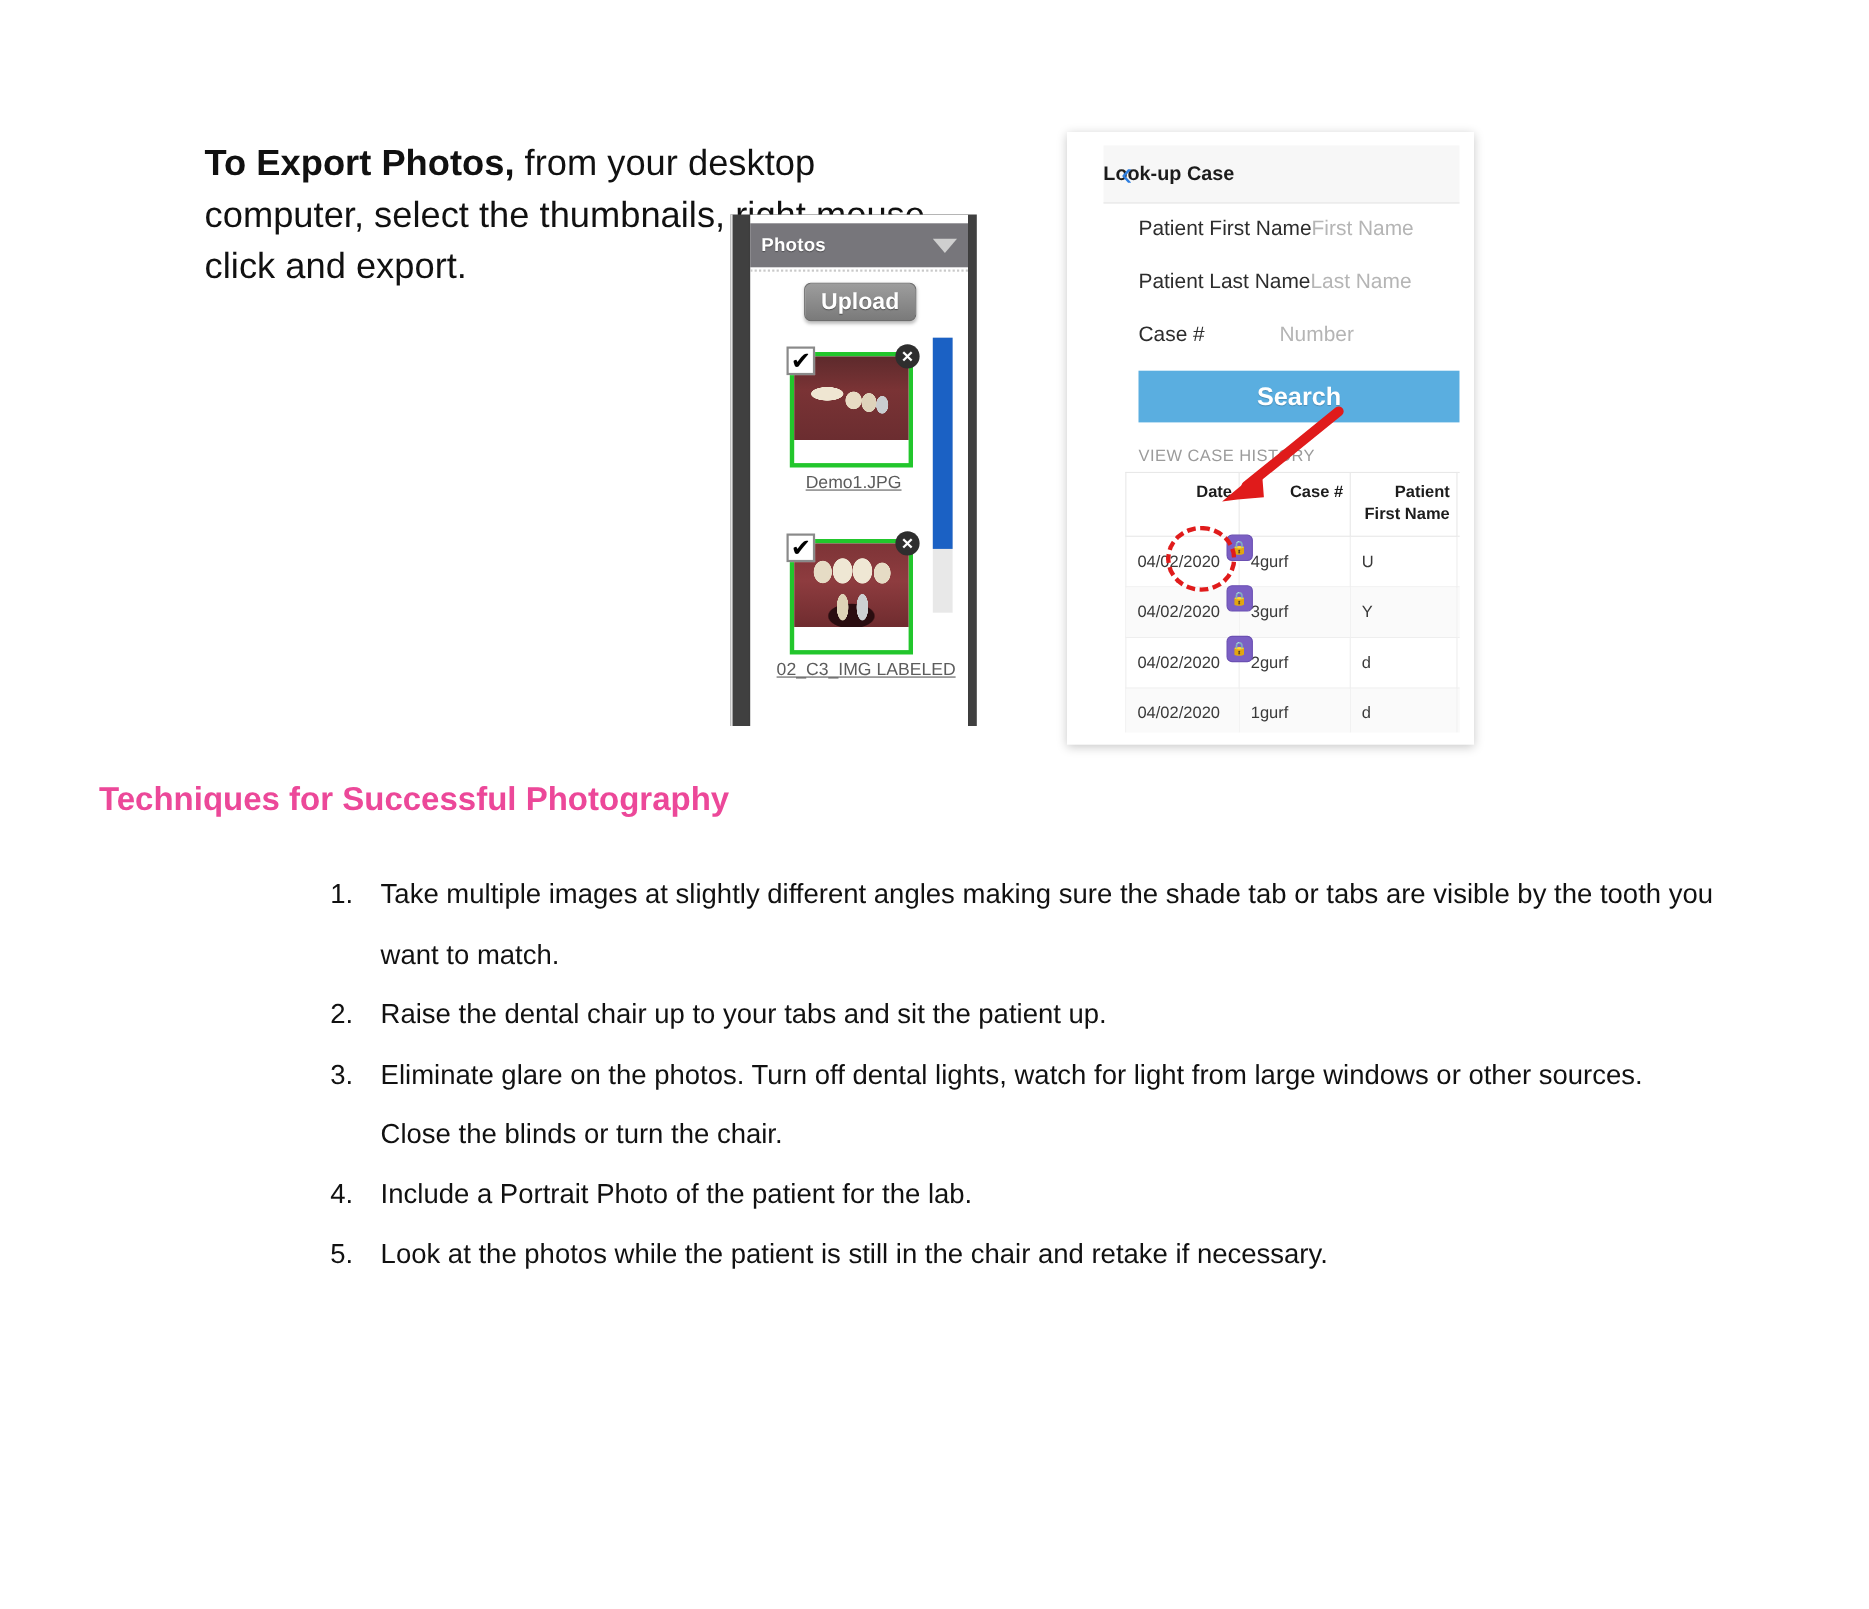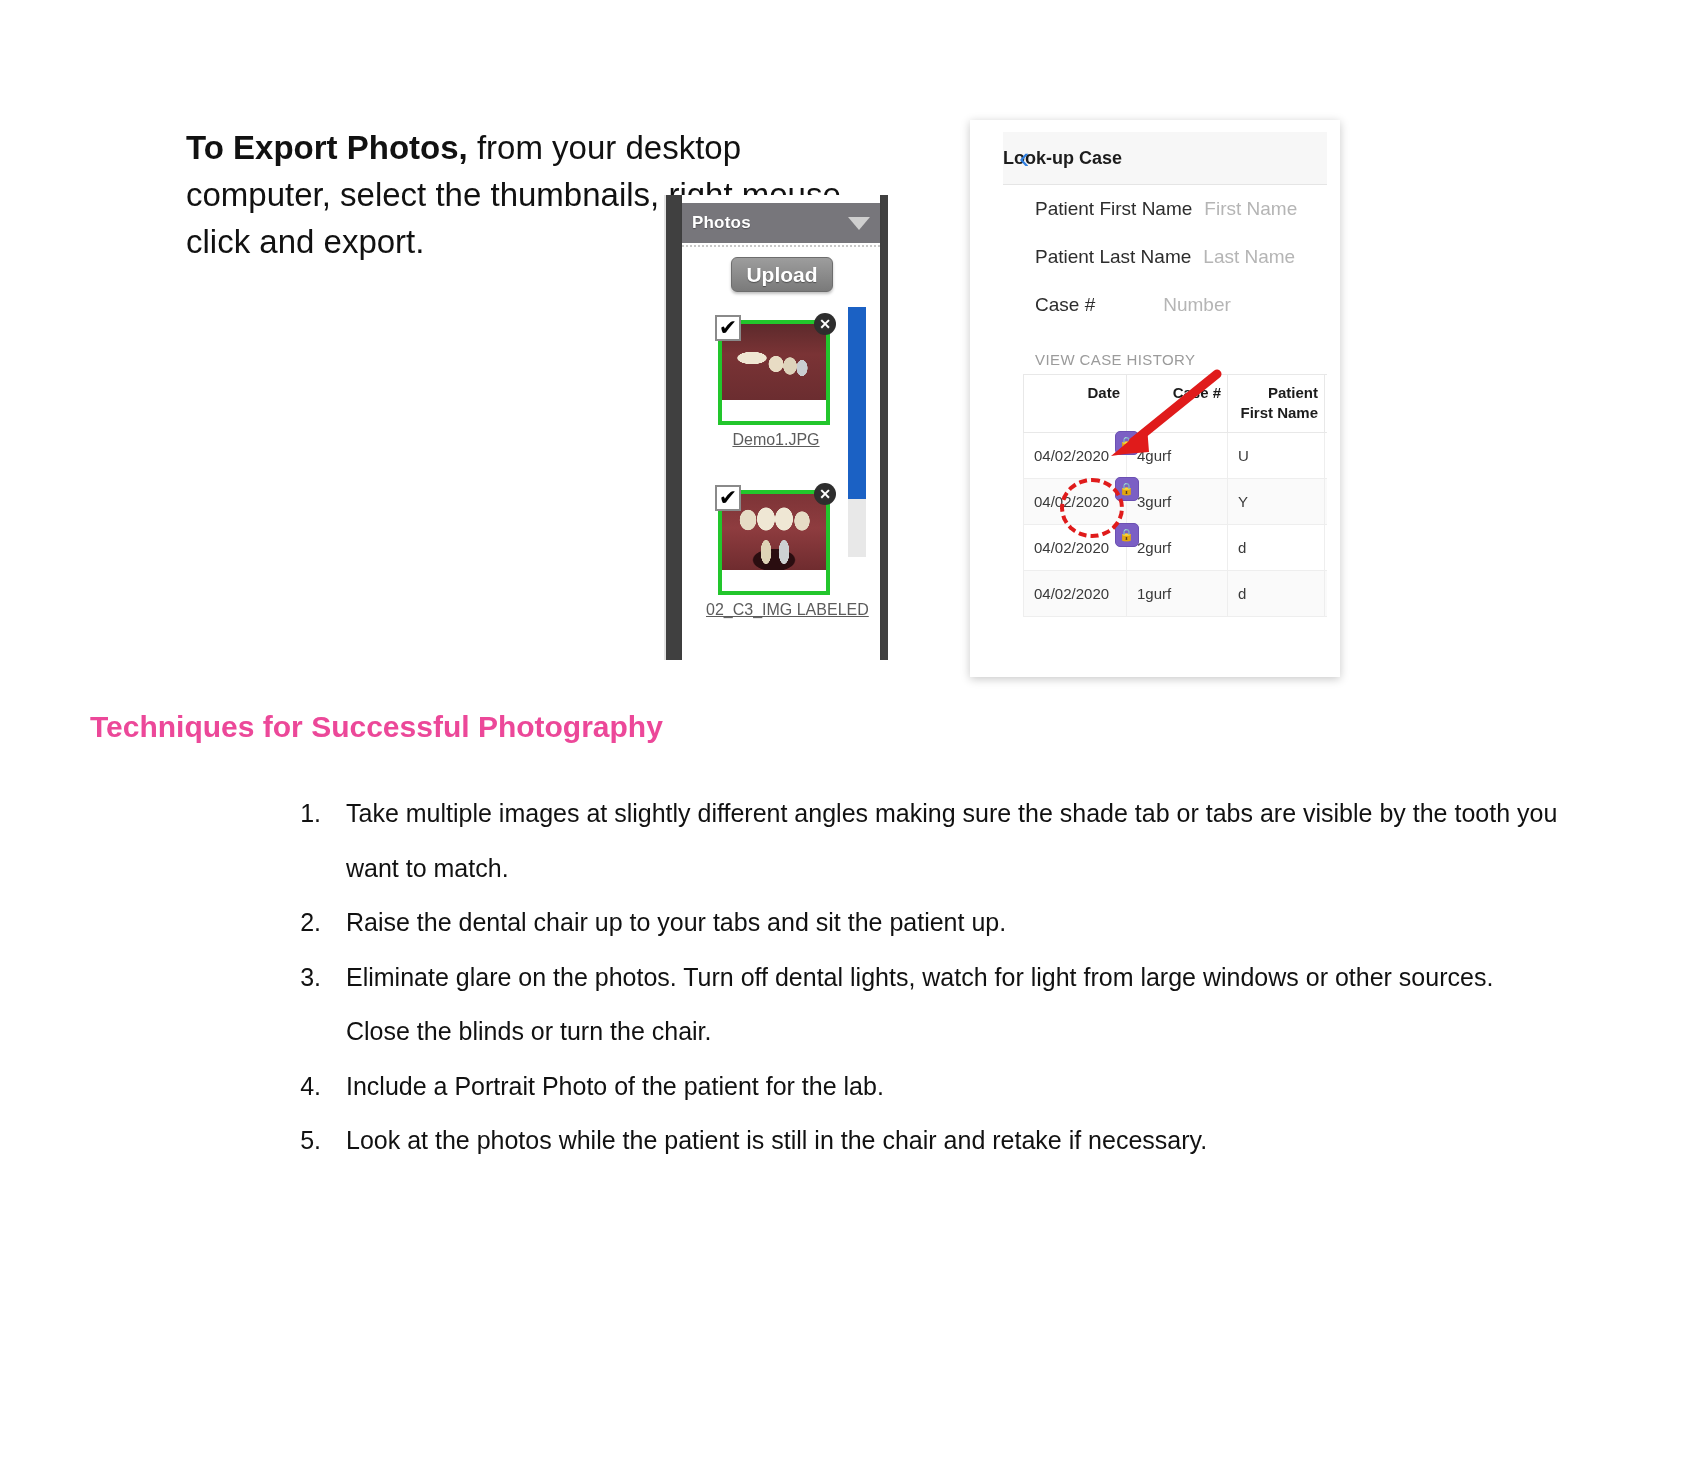--- a/index.html
+++ b/index.html
@@ -254,21 +254,21 @@
     box-sizing: border-box;
   }
   .form-label {
     font-size: 19px;
     color: #2d2d2d;
     white-space: nowrap;
   }
   .form-input {
     font-size: 19px;
     color: #b5b5b5;
-    margin-left: 12px;
+    margin-left: 0;
     flex: 1;
     cursor: text;
   }
   .form-row.case .form-input { margin-left: 68px; }
   .search-btn {
     margin: 8px 0 0 32px;
     width: 292px;
     height: 47px;
     background: #5aaee0;
     color: #ffffff;
@@ -436,20 +436,21 @@
     <div class="form-row">
       <span class="form-label">Patient Last Name</span>
       <span class="form-input">Last Name</span>
     </div>
 
     <div class="form-row case">
       <span class="form-label">Case #</span>
       <span class="form-input">Number</span>
     </div>
 
+    <div class="search-btn">Search</div>
 
     <div class="view-history">VIEW CASE HISTORY</div>
 
     <table class="case-table">
       <thead>
         <tr>
           <th class="col-date">Date</th>
           <th class="col-case">Case #</th>
           <th class="col-first">Patient First Name</th>
           <th class="col-last">Patient Last Name</th>

